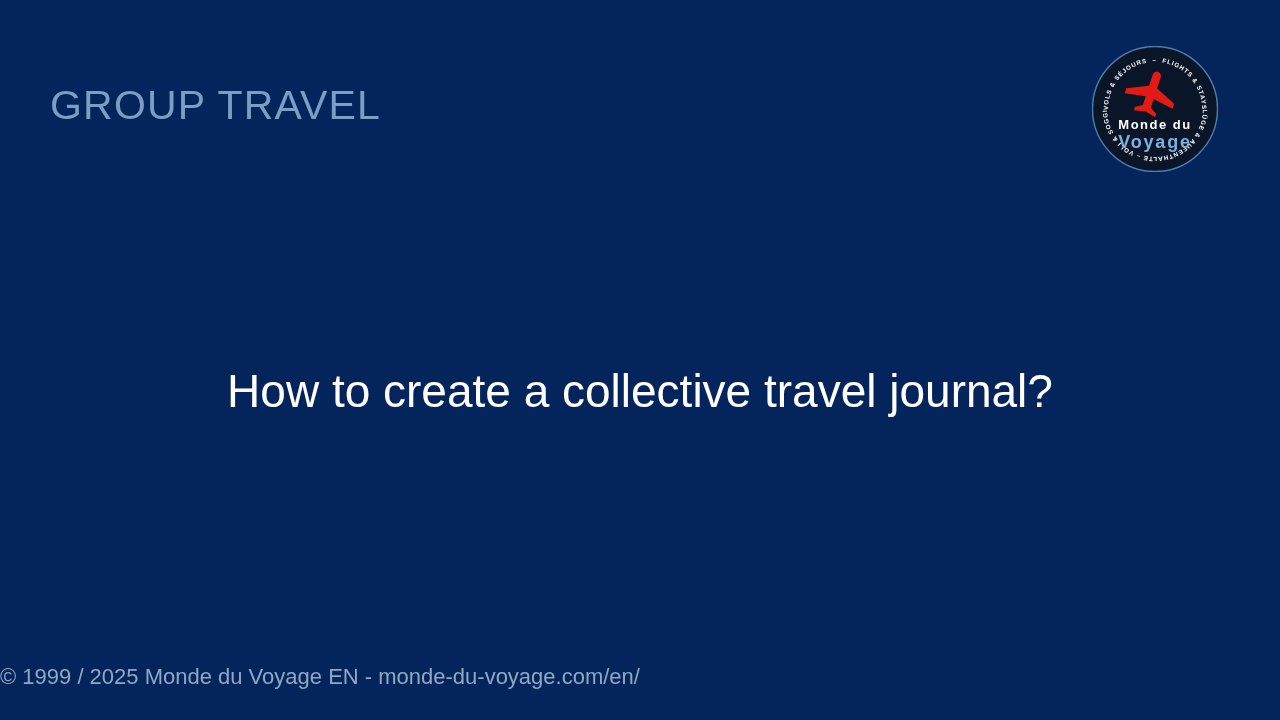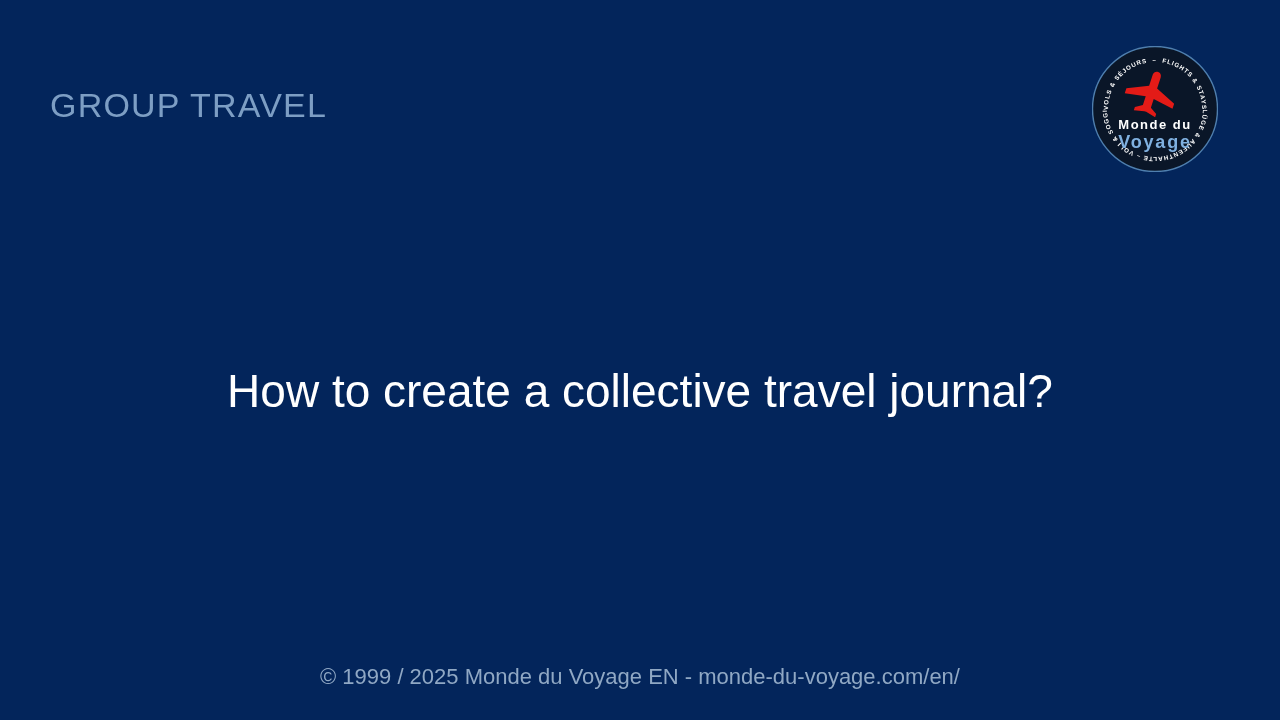--- a/index.html
+++ b/index.html
@@ -19,21 +19,21 @@
     position: absolute;
     inset: 0;
     background: #03255b;
   }
 
   
   .kicker {
     position: absolute;
     left: 50px;
     top: 83px;
-    font-size: 34px;
+    font-size: 41px;
     letter-spacing: 1.2px;
     font-weight: 400;
     color: #7d9ec4;
     white-space: nowrap;
     line-height: 44px;
   }
 
   
   .logo {
     position: absolute;
@@ -69,21 +69,21 @@
     padding: 0 37px;
     box-sizing: border-box;
   }
 
   
   .footer {
     position: absolute;
     left: 0;
     right: 0;
     top: 661px;
-    text-align: center;
+    text-align: left;
     font-size: 22px;
     font-weight: 400;
     color: #90a8c4;
     line-height: 32px;
   }
 </style>
 </head>
 <body>
 
 <div class="slide">

